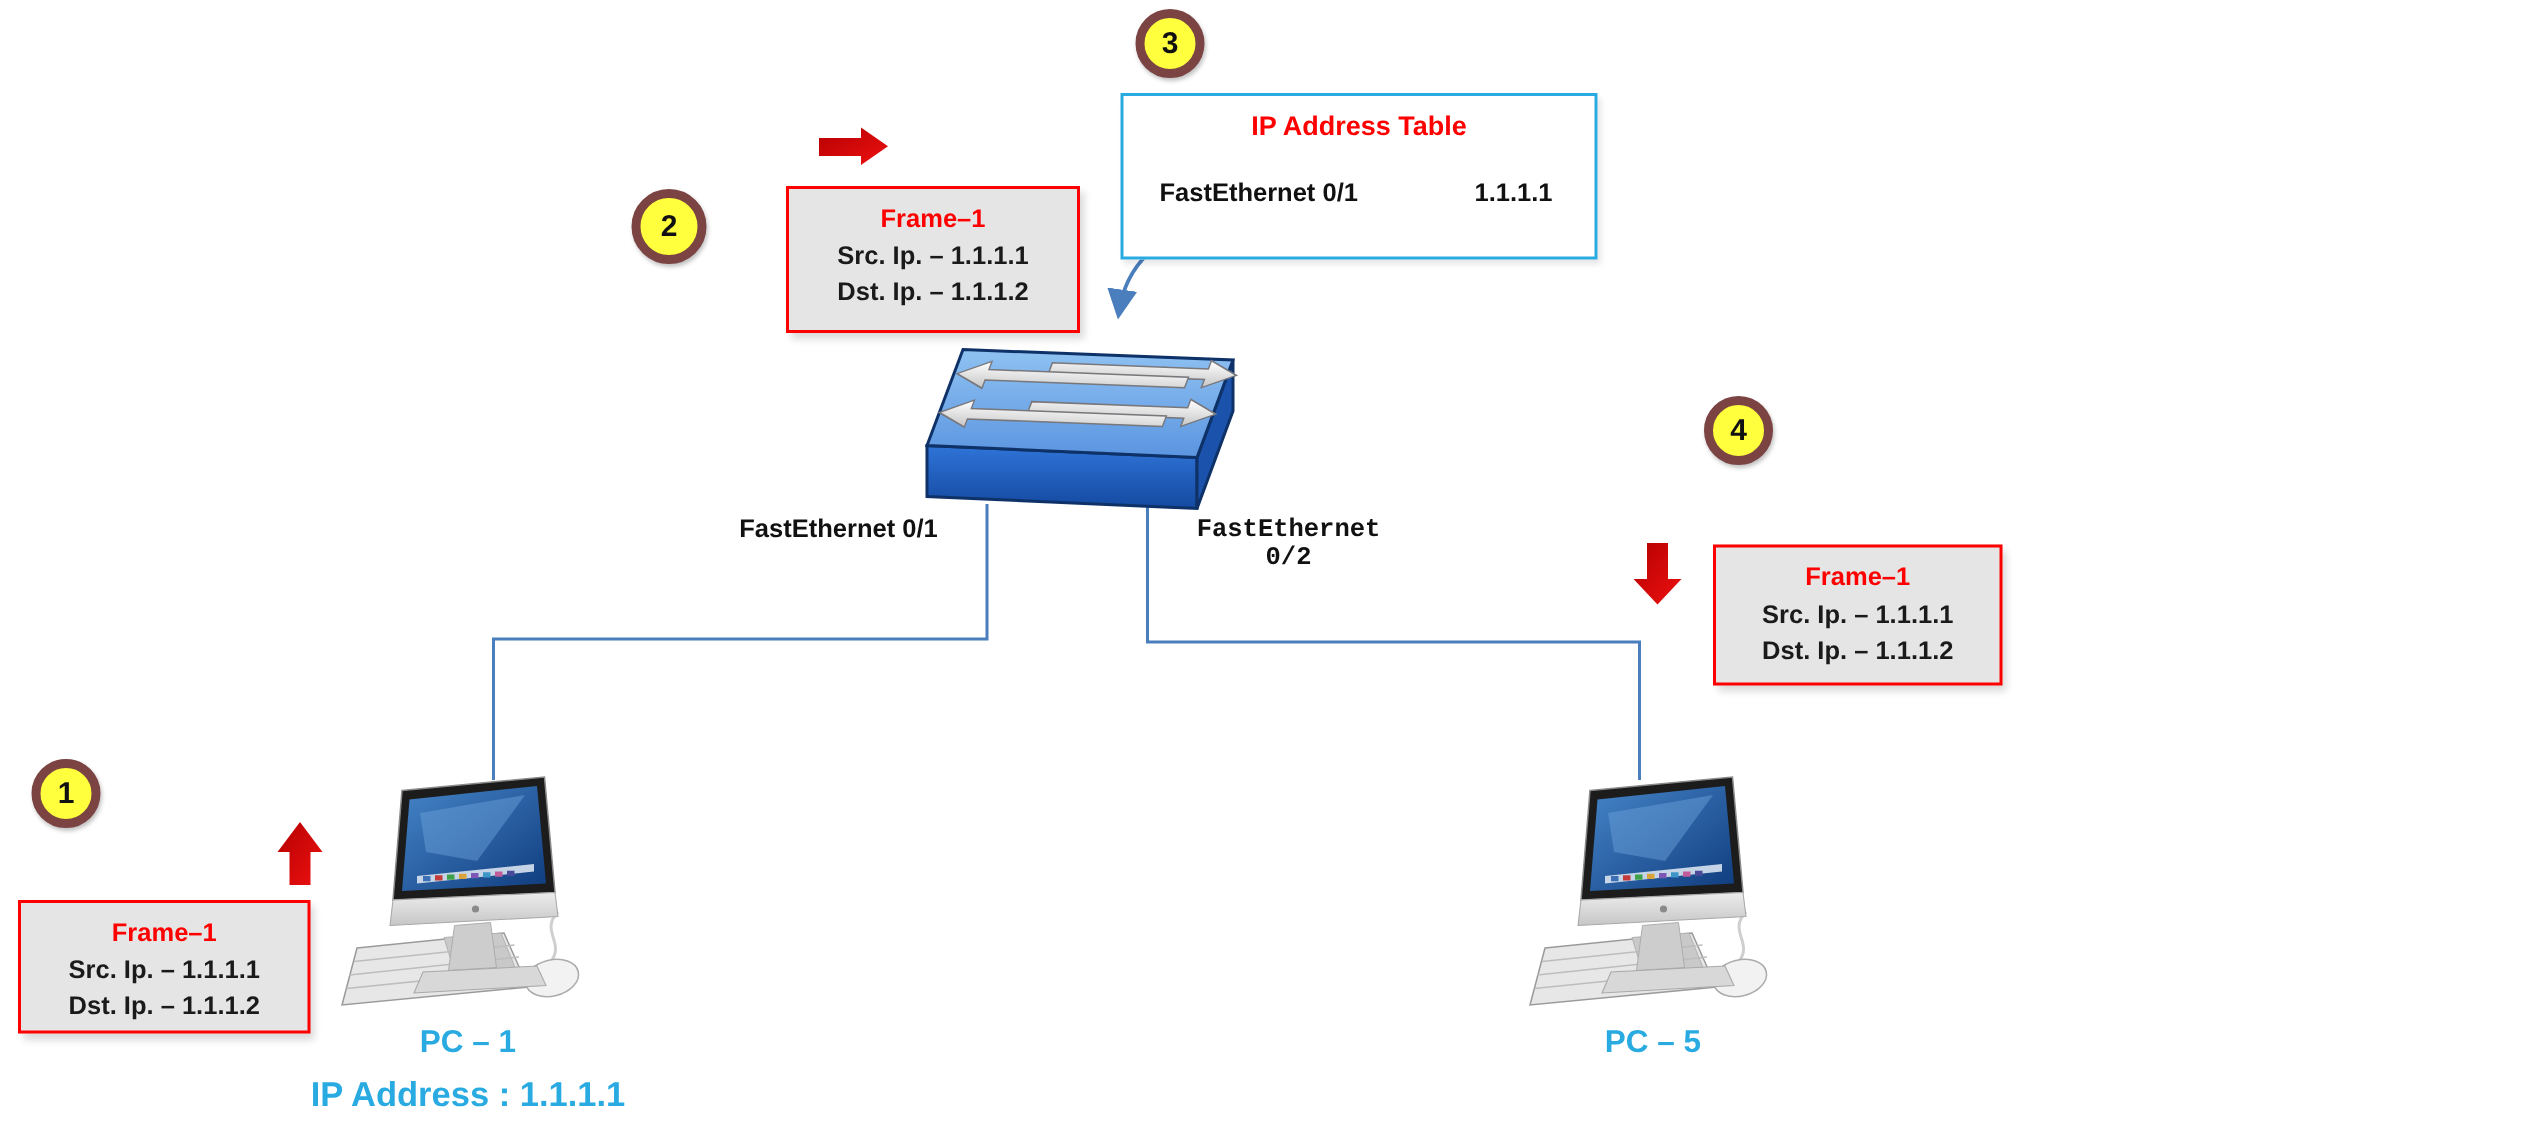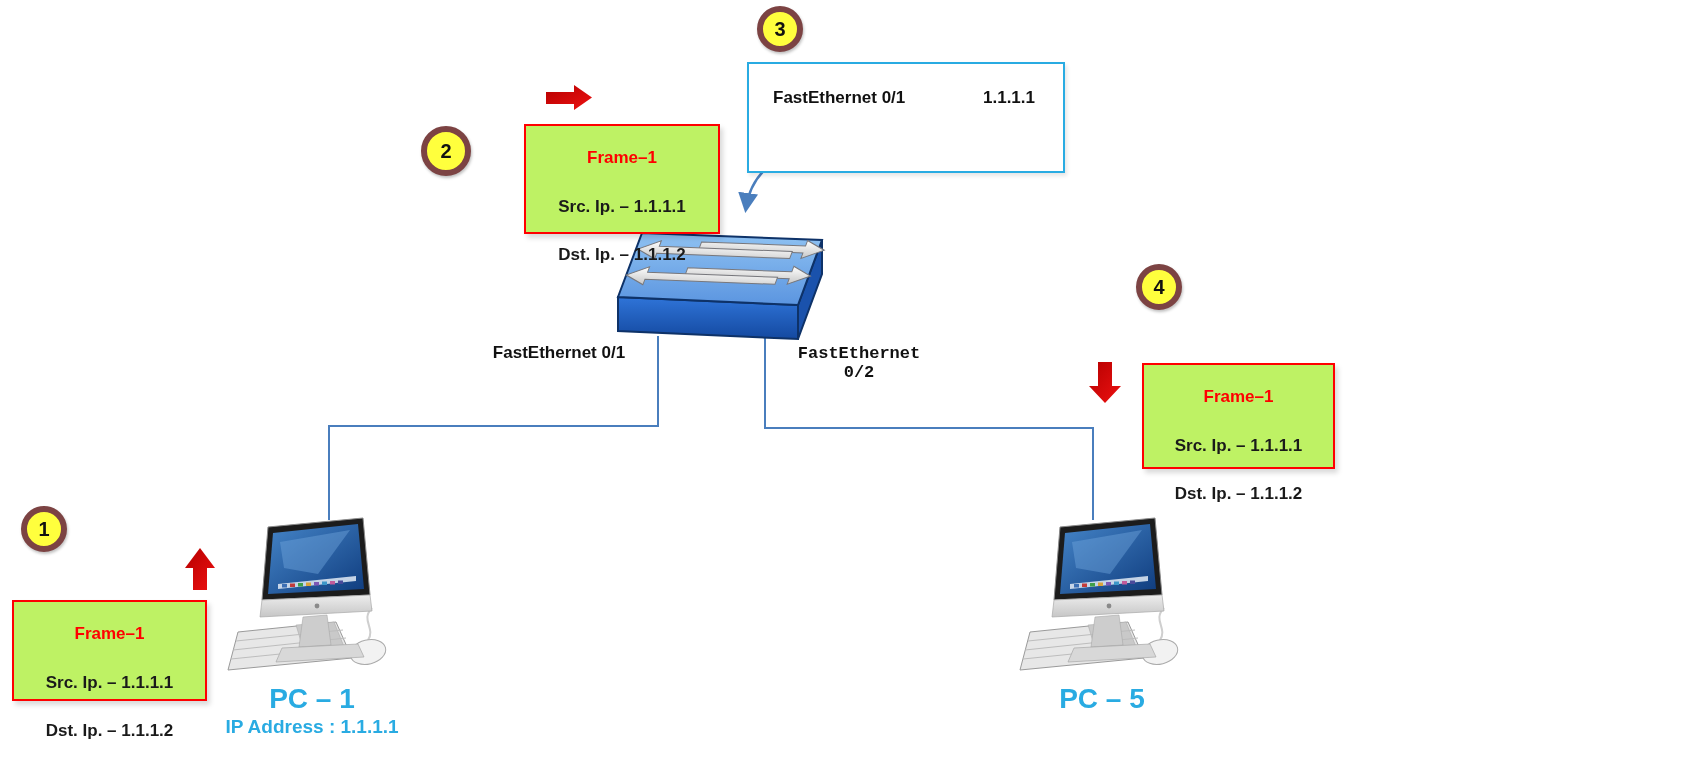--- a/index.html
+++ b/index.html
@@ -10,42 +10,42 @@
   
   .badge{position:absolute;width:34px;height:34px;border:6px solid #7C4343;border-radius:50%;
          background:#FFFF3D;display:flex;align-items:center;justify-content:center;
          font-size:20px;font-weight:bold;color:#111;box-shadow:1px 2px 3px rgba(0,0,0,.25);}
   #badge1{left:21px;top:506px;}
   #badge2{left:421px;top:126px;width:38px;height:38px;}
   #badge3{left:757px;top:6px;}
   #badge4{left:1136px;top:264px;}
 
   
-  .frame-box{position:absolute;border:2px solid #FF0000;background:#bef264;text-align:center;
-             box-shadow:3px 4px 5px rgba(0,0,0,.15);padding-top:19px;}
+  .frame-box{position:absolute;border:2px solid #FF0000;background:#e5e5e5;text-align:center;
+             box-shadow:3px 4px 5px rgba(0,0,0,.15);padding-top:7px;}
   .frame-box .ftitle{color:#FF0000;font-weight:bold;font-size:17px;line-height:26px;}
-  .frame-box .fline{color:#1a1a1a;font-weight:bold;font-size:17px;line-height:24px;margin-top:24px;}
+  .frame-box .fline{color:#1a1a1a;font-weight:bold;font-size:17px;line-height:24px;}
   #frameLeft{left:12px;top:600px;width:191px;height:78px;}
   #frameTop{left:524px;top:124px;width:192px;height:87px;}
   #frameRight{left:1142px;top:363px;width:189px;height:83px;}
 
   
   #ipTable{position:absolute;left:747px;top:62px;width:314px;height:107px;
            border:2px solid #29ABE2;background:#fff;box-shadow:2px 3px 4px rgba(0,0,0,.10);}
   #ipTable .ttitle{color:#FF0000;font-weight:bold;font-size:18px;text-align:center;margin-top:10px;}
   #ipTable .trow{display:flex;justify-content:space-between;padding:0 28px 0 24px;margin-top:24px;
                  font-size:17px;font-weight:bold;color:#111;}
 
   
   .port-label{position:absolute;font-size:17px;font-weight:bold;color:#111;width:160px;text-align:center;}
   #fe01{left:479px;top:343px;}
   #fe02{left:779px;top:344px;font-family:Liberation Mono, monospace;}
   .pc-label{position:absolute;text-align:center;color:#29ABE2;font-weight:bold;}
-  .pc-name{font-size:28px;width:200px;}
-  .pc-ip{font-size:19px;width:260px;}
+  .pc-name{font-size:21px;width:200px;}
+  .pc-ip{font-size:23px;width:260px;}
   #pc1Name{left:212px;top:683px;}
   #pc1Ip{left:182px;top:716px;}
   #pc2Name{left:1002px;top:683px;}
   #pc2Ip{left:972px;top:716px;}
 </style>
 </head>
 <body>
 
 <div id="canvas">
 
@@ -170,20 +170,21 @@
     <div class="fline">Src. Ip. – 1.1.1.1</div>
     <div class="fline">Dst. Ip. – 1.1.1.2</div>
   </div>
   <div class="frame-box" id="frameRight">
     <div class="ftitle">Frame–1</div>
     <div class="fline">Src. Ip. – 1.1.1.1</div>
     <div class="fline">Dst. Ip. – 1.1.1.2</div>
   </div>
 
   <div id="ipTable">
+    <div class="ttitle">IP Address Table</div>
     <div class="trow">
       <span>FastEthernet 0/1</span>
       <span>1.1.1.1</span>
     </div>
   </div>
 
   <div class="port-label" id="fe01">FastEthernet 0/1</div>
   <div class="port-label" id="fe02">FastEthernet 0/2</div>
 
   <div class="pc-label pc-name" id="pc1Name">PC – 1</div>

